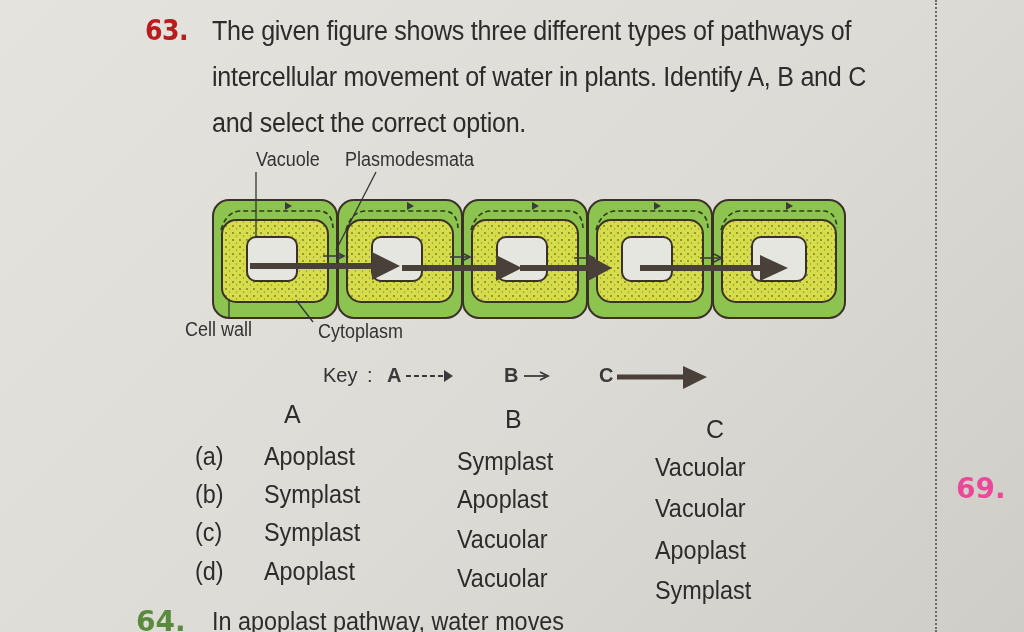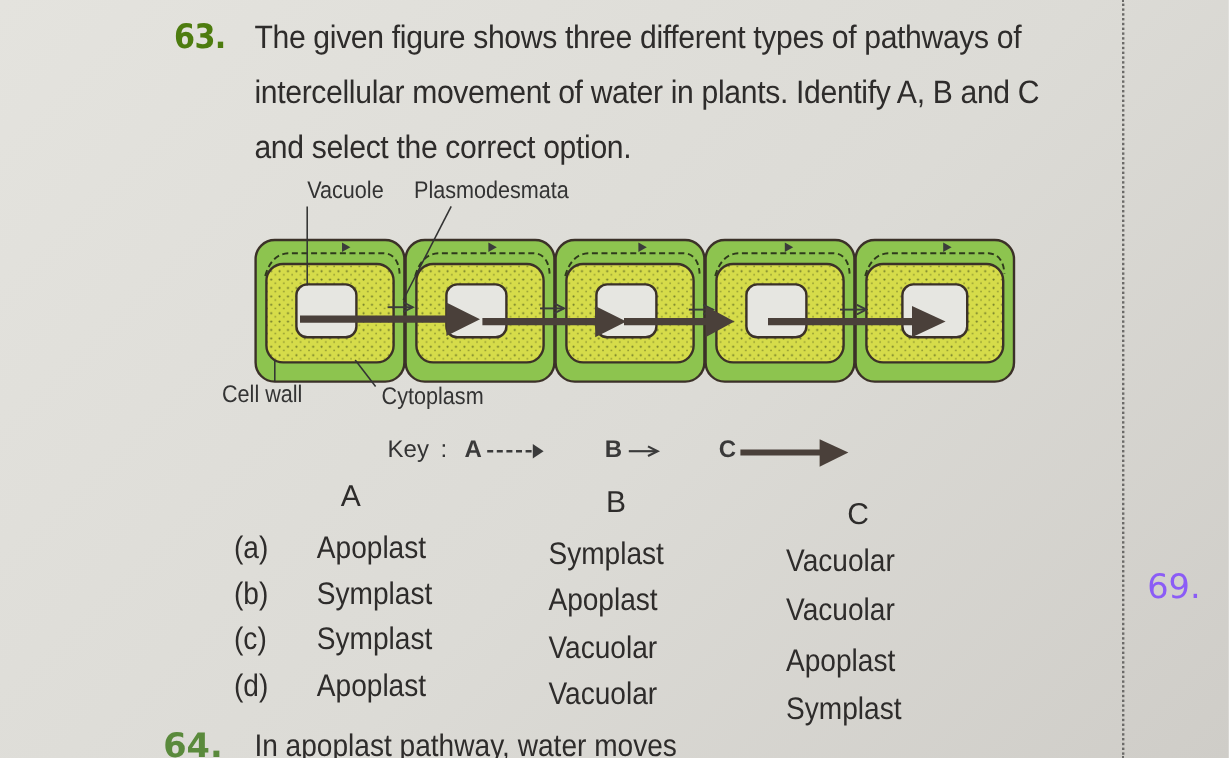--- a/index.html
+++ b/index.html
@@ -6,21 +6,21 @@
   body {
     width: 1024px; height: 632px; overflow: hidden;
     background: linear-gradient(135deg, #e4e3de 0%, #dcdbd6 55%, #cfcdc8 100%);
     font-family: "DejaVu Sans", "Liberation Sans", sans-serif;
     color: #2e2c2b;
     position: relative;
   }
   .page { position: absolute; inset: 0; }
   .q-number {
     position: absolute; left: 145px; top: 14px;
-    font-size: 28px; color: #4d7c0f; font-weight: bold; letter-spacing: -0.5px;
+    font-size: 28px; color: #b91c1c; font-weight: bold; letter-spacing: -0.5px;
     font-family: "DejaVu Sans Condensed", "DejaVu Sans", sans-serif;
   }
   .q-text {
     position: absolute; left: 212px; top: 8px; width: 705px;
     font-size: 27px; line-height: 46px; color: #2e2c2b;
     font-family: "Liberation Sans Narrow", "Liberation Sans", sans-serif;
     letter-spacing: -0.3px;
     transform: scaleX(0.93); transform-origin: left top;
   }
   .diagram-label {
@@ -44,21 +44,21 @@
     position: absolute; left: 136px; top: 605px; font-size: 28px; color: #5a8a3c;
     font-weight: bold;
   }
   .next-q-text {
     position: absolute; left: 212px; top: 606px; font-size: 26px; color: #2e2c2b;
     font-family: "Liberation Sans", sans-serif;
     transform: scaleX(0.9); transform-origin: left top; white-space: nowrap;
   }
   .side-number {
     position: absolute; left: 956px; top: 472px; font-size: 28px;
-    color: #8b5cf6; font-weight: normal;
+    color: #ec4899; font-weight: bold;
   }
   .divider {
     position: absolute; left: 935px; top: 0; width: 0; height: 632px;
     border-left: 2px dotted #6b6a68;
   }
 </style>
 </head>
 <body>
 
 <div class="page">

